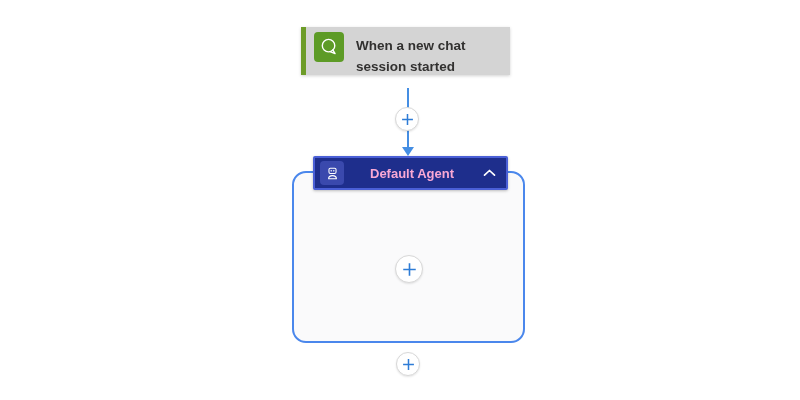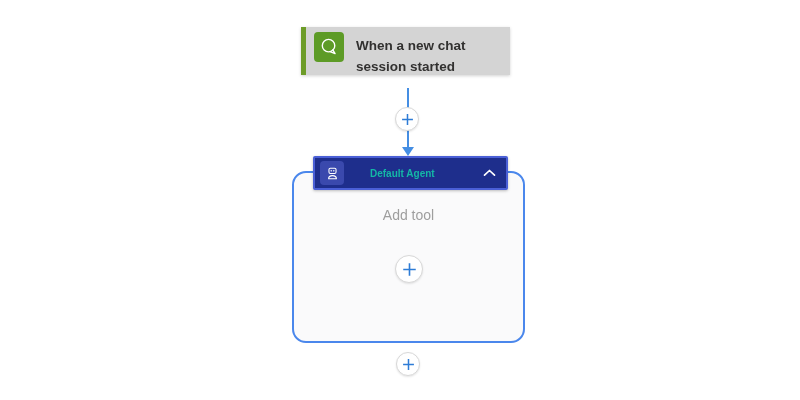--- a/index.html
+++ b/index.html
@@ -55,21 +55,21 @@
     position: absolute; left: 313px; top: 156px; width: 195px; height: 34px;
     background: #1e2e8c; border: 2px solid #4a5fd6; border-radius: 2px;
     display: flex; align-items: center; padding: 0 10px 0 5px;
     cursor: pointer; box-shadow: 0 1px 3px rgba(0,0,0,0.25);
   }
   .agent-icon-chip {
     width: 24px; height: 24px; background: #3a49ad; border-radius: 4px;
     display: flex; align-items: center; justify-content: center; flex: 0 0 auto;
   }
   .agent-header-label {
-    margin-left: 11px; color: #14b8a6; font-size: 10px; font-weight: 700;
+    margin-left: 11px; color: #f9a8d4; font-size: 13px; font-weight: 700;
     white-space: nowrap;
     padding-left: 15px;
   }
   .agent-chevron { margin-left: auto; display: flex; align-items: center; }
 
   .add-tool-label {
     position: absolute; left: 292px; top: 207px; width: 233px;
     text-align: center; color: #9e9e9e; font-size: 14px;
   }
 </style>
@@ -109,21 +109,20 @@
       </svg>
     </div>
     <span class="agent-header-label">Default Agent</span>
     <span class="agent-chevron">
       <svg width="13" height="8" viewBox="0 0 13 8" fill="none" stroke="#ffffff" stroke-width="1.7" stroke-linecap="round" stroke-linejoin="round">
         <path d="M1.5 6.2 L6.5 1.5 L11.5 6.2"></path>
       </svg>
     </span>
   </div>
 
-  <div class="add-tool-label">Add tool</div>
 
   <div class="plus-btn plus-middle">
     <svg width="15" height="15" viewBox="0 0 12 12">
       <path d="M6 1 V11 M1 6 H11" stroke="#2e7cd6" stroke-width="1.3" fill="none"></path>
     </svg>
   </div>
 
   <div class="plus-btn plus-bottom">
     <svg width="13" height="13" viewBox="0 0 12 12">
       <path d="M6 1 V11 M1 6 H11" stroke="#2e7cd6" stroke-width="1.4" fill="none"></path>

